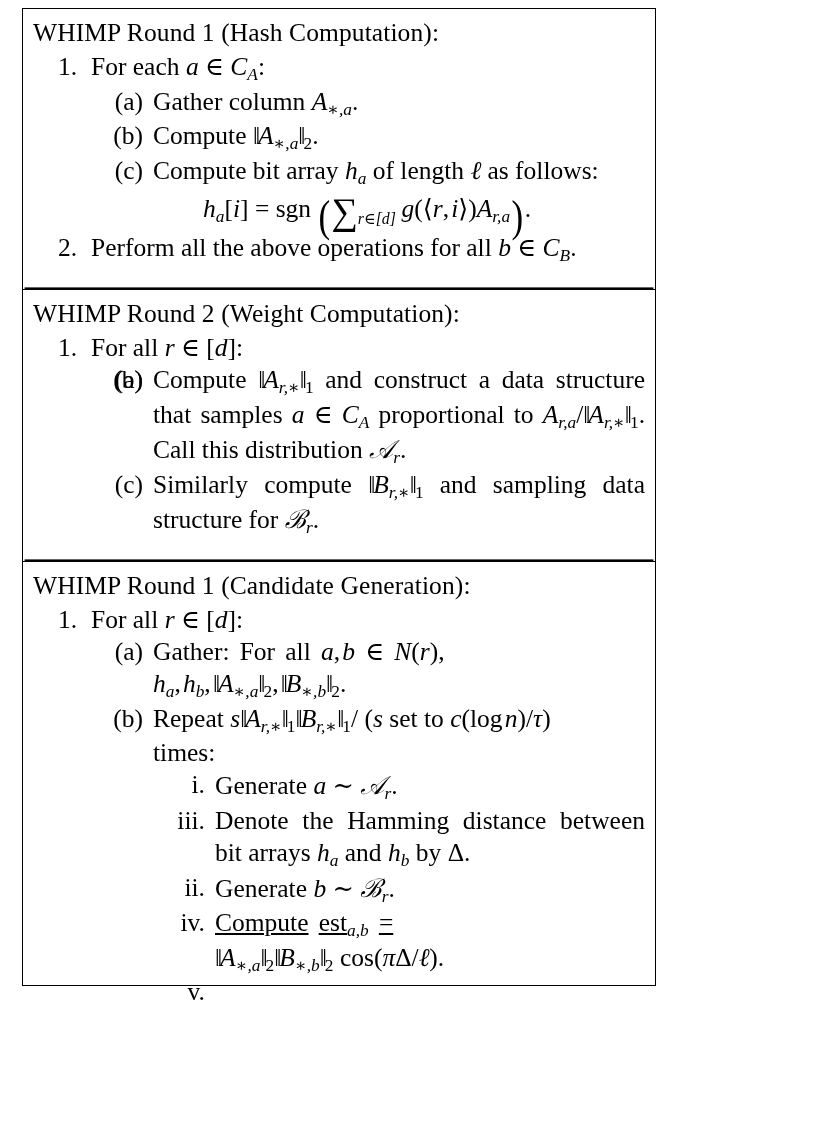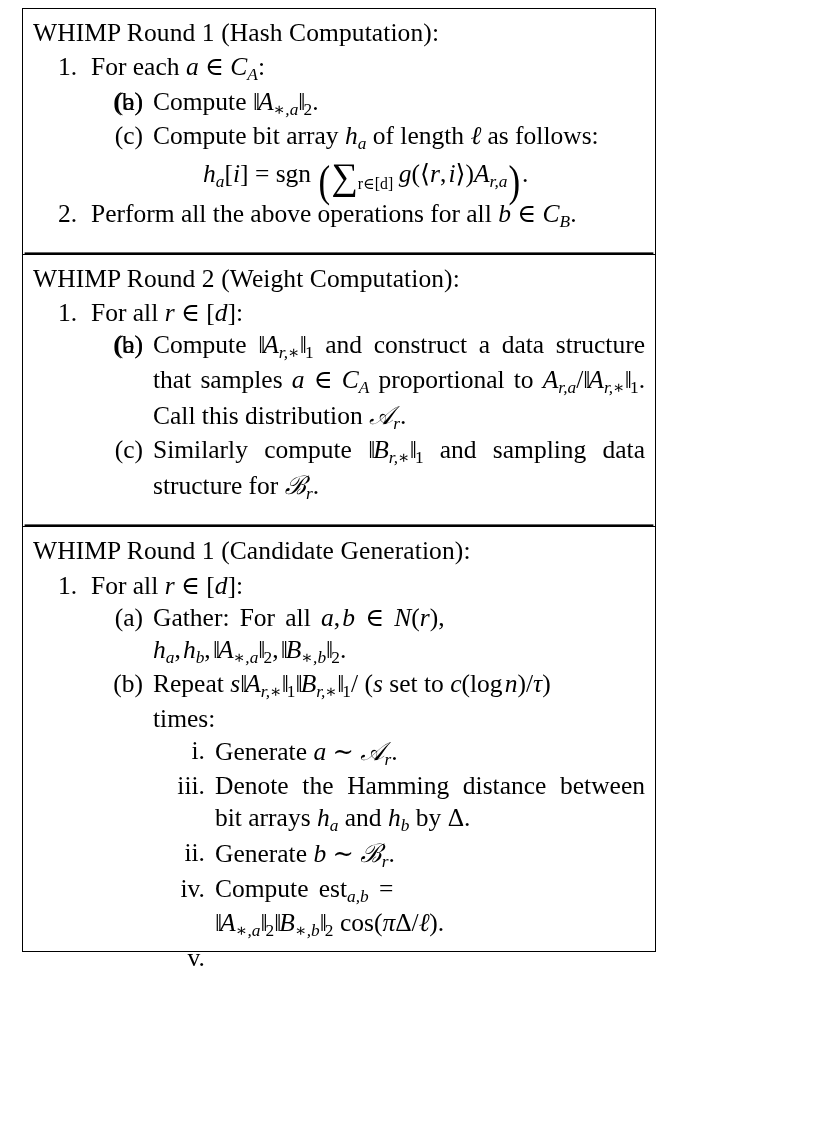--- a/index.html
+++ b/index.html
@@ -146,40 +146,42 @@
   }
   .bigsum {
     font-size: 1.46em;
     line-height: 0.6;
     vertical-align: -0.20em;
     font-style: normal;
   }
   .sumsub {
     font-size: 0.62em;
     vertical-align: -0.42em;
+    font-style: italic;
   }
   .gap-s { display: inline-block; width: 0.22em; }
   .gap-m { display: inline-block; width: 0.40em; }
 </style>
 </head>
 <body>
 
 <div id="algo-figure">
 
   <div class="algo-box">
     <div class="box-title">WHIMP Round 1 (Hash Computation):</div>
 
     <ol class="lvl1">
       <li>
         <span class="mark">1.</span>
         <span>For each <span class="mi">a</span> <span class="op">∈</span> <span class="mi">C</span><span class="sub">A</span>:</span>
 
         <ol class="lvl2">
           <li>
             <span class="mark">(a)</span>
+            <span>Gather column <span class="mi">A</span><span class="sub">∗,a</span>.</span>
           </li>
           <li>
             <span class="mark">(b)</span>
             <span>Compute <span class="bars nrm">‖</span><span class="mi">A</span><span class="sub">∗,a</span><span class="bars nrm">‖</span><span class="subn">2</span>.</span>
           </li>
           <li>
             <span class="mark">(c)</span>
             <span>Compute bit array <span class="mi">h</span><span class="sub">a</span> of length <span class="mi">ℓ</span> as follows:</span>
             <div class="displaymath">
               <span class="mi">h</span><span class="sub">a</span>[<span class="mi">i</span>] = <span class="op">sgn</span><span class="gap-s"></span><span class="bigparen">(</span><span class="bigsum">∑</span><span class="sumsub">r∈[d]</span><span class="gap-s"></span><span class="mi">g</span>(<span class="op">⟨</span><span class="mi">r</span>, <span class="mi">i</span><span class="op">⟩</span>)<span class="mi">A</span><span class="sub">r,a</span><span class="bigparen">)</span>.
@@ -252,21 +254,21 @@
                   <span class="mark">iii.</span>
                   <div class="just">Denote the Hamming distance between bit arrays <span class="mi">h</span><span class="sub">a</span> and <span class="mi">h</span><span class="sub">b</span> by <span class="op">Δ</span>.</div>
                 </li>
                 <li>
                   <span class="mark">ii.</span>
                   <span>Generate <span class="mi">b</span> <span class="op">∼</span> <span class="cal">ℬ</span><span class="sub">r</span>.</span>
                 </li>
                 <li>
                   <span class="mark">iv.</span>
                   <div>
-                    <div class="just-full" style="white-space:normal;">Compute<span class="gap-m"></span><span class="op">est</span><span class="sub">a,b</span><span class="gap-m"></span>=</div>
+                    <div class="just-full" style="white-space:normal;text-decoration:underline;">Compute<span class="gap-m"></span><span class="op">est</span><span class="sub">a,b</span><span class="gap-m"></span>=</div>
                     <div class="nowrap"><span class="bars nrm">‖</span><span class="mi">A</span><span class="sub">∗,a</span><span class="bars nrm">‖</span><span class="subn">2</span><span class="bars nrm">‖</span><span class="mi">B</span><span class="sub">∗,b</span><span class="bars nrm">‖</span><span class="subn">2</span> <span class="op">cos</span>(<span class="mi">π</span><span class="op">Δ</span>/<span class="mi">ℓ</span>).</div>
                   </div>
                 </li>
                 <li>
                   <span class="mark">v.</span>
                 </li>
               </ol>
             </div>
           </li>
         </ol>

